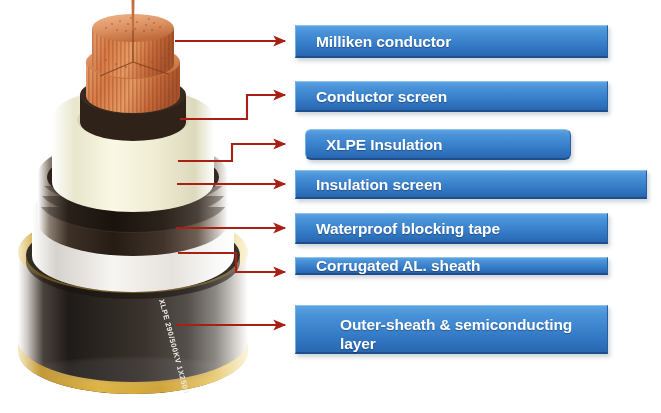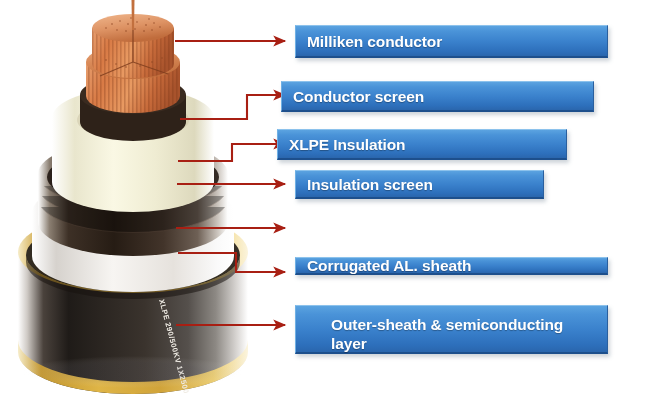--- a/index.html
+++ b/index.html
@@ -50,20 +50,21 @@
     padding-right: 8px;
   }
   .callout-text {
     color: #ffffff;
     font-weight: bold;
     font-size: 15.5px;
     line-height: 19px;
     letter-spacing: -0.1px;
     text-shadow: 0 1px 1px rgba(0,0,0,0.30);
     white-space: pre-line;
+    margin-left: 9px;
   }
   .callout-box.two-line {
     align-items: flex-start;
     padding-top: 9px;
   }
 
   
   #arrow-layer {
     position: absolute;
     left: 0; top: 0;
@@ -273,32 +274,35 @@
       <path d="M 178,253 L 236,253 L 236,272 L 285,272"></path>
 
       <path d="M 176,325 L 285,325"></path>
     </g>
   </svg>
 
   <div class="callout-box" style="left:295px; top:25px; width:313px; height:33px;">
     <span class="callout-text">Milliken conductor</span>
   </div>
 
-  <div class="callout-box" style="left:281px; top:81px; width:313px; height:31px;">
+  <div class="callout-box" style="left:295px; top:81px; width:313px; height:31px;">
     <span class="callout-text">Conductor screen</span>
   </div>
 
-  <div class="callout-box" style="left:277px; top:129px; width:290px; height:31px;">
+  <div class="callout-box" style="left:305px; top:129px; width:266px; height:31px;border-radius:6px;">
     <span class="callout-text">XLPE Insulation</span>
   </div>
 
-  <div class="callout-box" style="left:295px; top:170px; width:249px; height:29px;">
+  <div class="callout-box" style="left:295px; top:170px; width:352px; height:29px;">
     <span class="callout-text">Insulation screen</span>
   </div>
 
+  <div class="callout-box" style="left:295px; top:213px; width:313px; height:31px;">
+    <span class="callout-text">Waterproof blocking tape</span>
+  </div>
 
   <div class="callout-box" style="left:295px; top:257px; width:313px; height:18px;">
     <span class="callout-text">Corrugated AL.  sheath</span>
   </div>
 
   <div class="callout-box two-line" style="left:295px; top:305px; width:313px; height:49px;padding-left:35px;">
     <span class="callout-text">Outer-sheath &amp; semiconducting layer</span>
   </div>
 
 </div>

